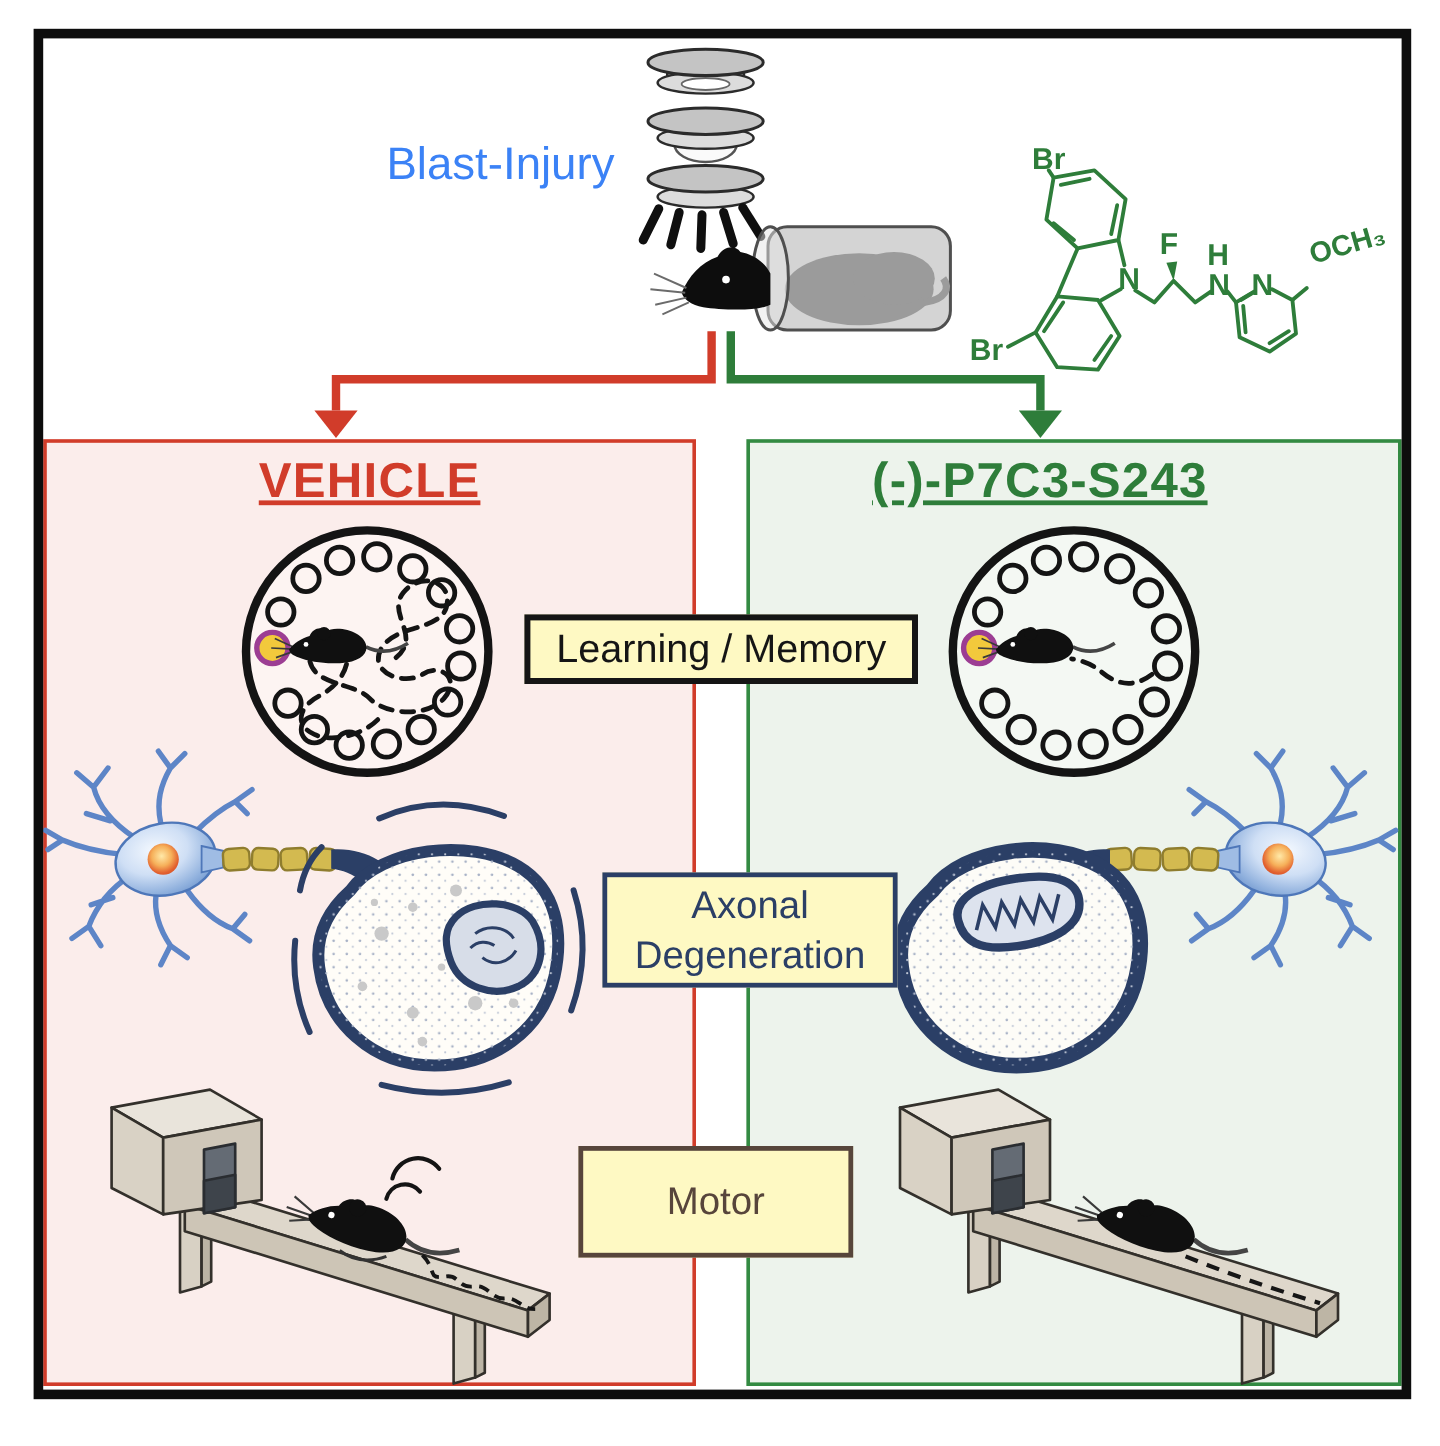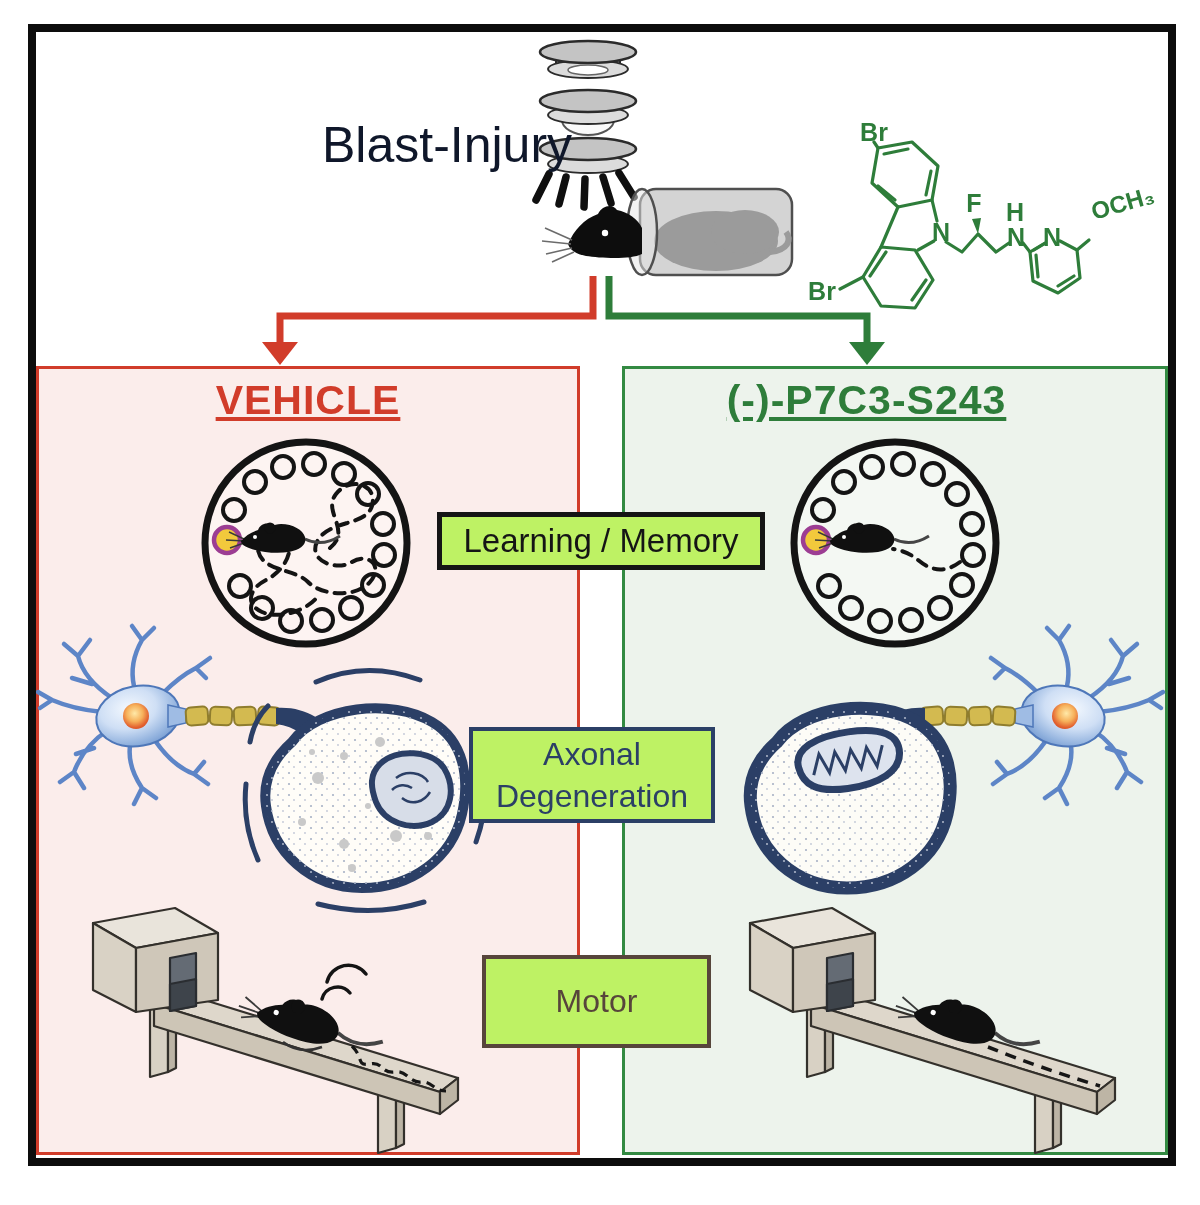--- a/index.html
+++ b/index.html
@@ -8,26 +8,26 @@
   #outer-frame{position:absolute;left:28px;top:24px;width:1148px;height:1142px;
                border:8px solid #0d0d0d;box-sizing:border-box;}
   .panel{position:absolute;top:366px;height:789px;box-sizing:border-box;}
   #panel-vehicle{left:36px;width:544px;background:#fbedeb;border:3px solid #d13c2a;}
   #panel-treatment{left:622px;width:546px;background:#edf3ec;border:3px solid #338a42;}
   #art{position:absolute;left:0;top:0;}
   .panel-title{position:absolute;top:377px;font-weight:bold;font-size:41px;text-align:center;
                letter-spacing:1px;text-decoration:underline;}
   #vehicle-title{left:36px;width:544px;color:#d13c2a;}
   #treatment-title{left:622px;width:489px;color:#2e7d3a;}
-  #blast-label{position:absolute;left:322px;top:116px;font-size:50px;color:#0f172a;}
-  .label-box{position:absolute;background:#bef264;display:flex;flex-direction:column;
+  #blast-label{position:absolute;left:322px;top:116px;font-size:38px;color:#3b82f6;}
+  .label-box{position:absolute;background:#fef9c3;display:flex;flex-direction:column;
              align-items:center;justify-content:center;text-align:center;box-sizing:border-box;}
   #lm-box{left:437px;top:512px;width:328px;height:58px;border:5px solid #151515;
           font-size:33px;color:#151515;}
-  #ax-box{left:469px;top:727px;width:246px;height:96px;border:4px solid #2b3f66;
+  #ax-box{left:502px;top:727px;width:246px;height:96px;border:4px solid #2b3f66;
           font-size:32px;color:#2b3f66;line-height:1.32;}
   #mc-box{left:482px;top:955px;width:229px;height:93px;border:4px solid #57453b;
           font-size:32px;color:#57453b;line-height:1.32;}
   text{font-family:"Liberation Sans",sans-serif;}
 </style>
 </head>
 <body>
 
 <div id="stage">
 

